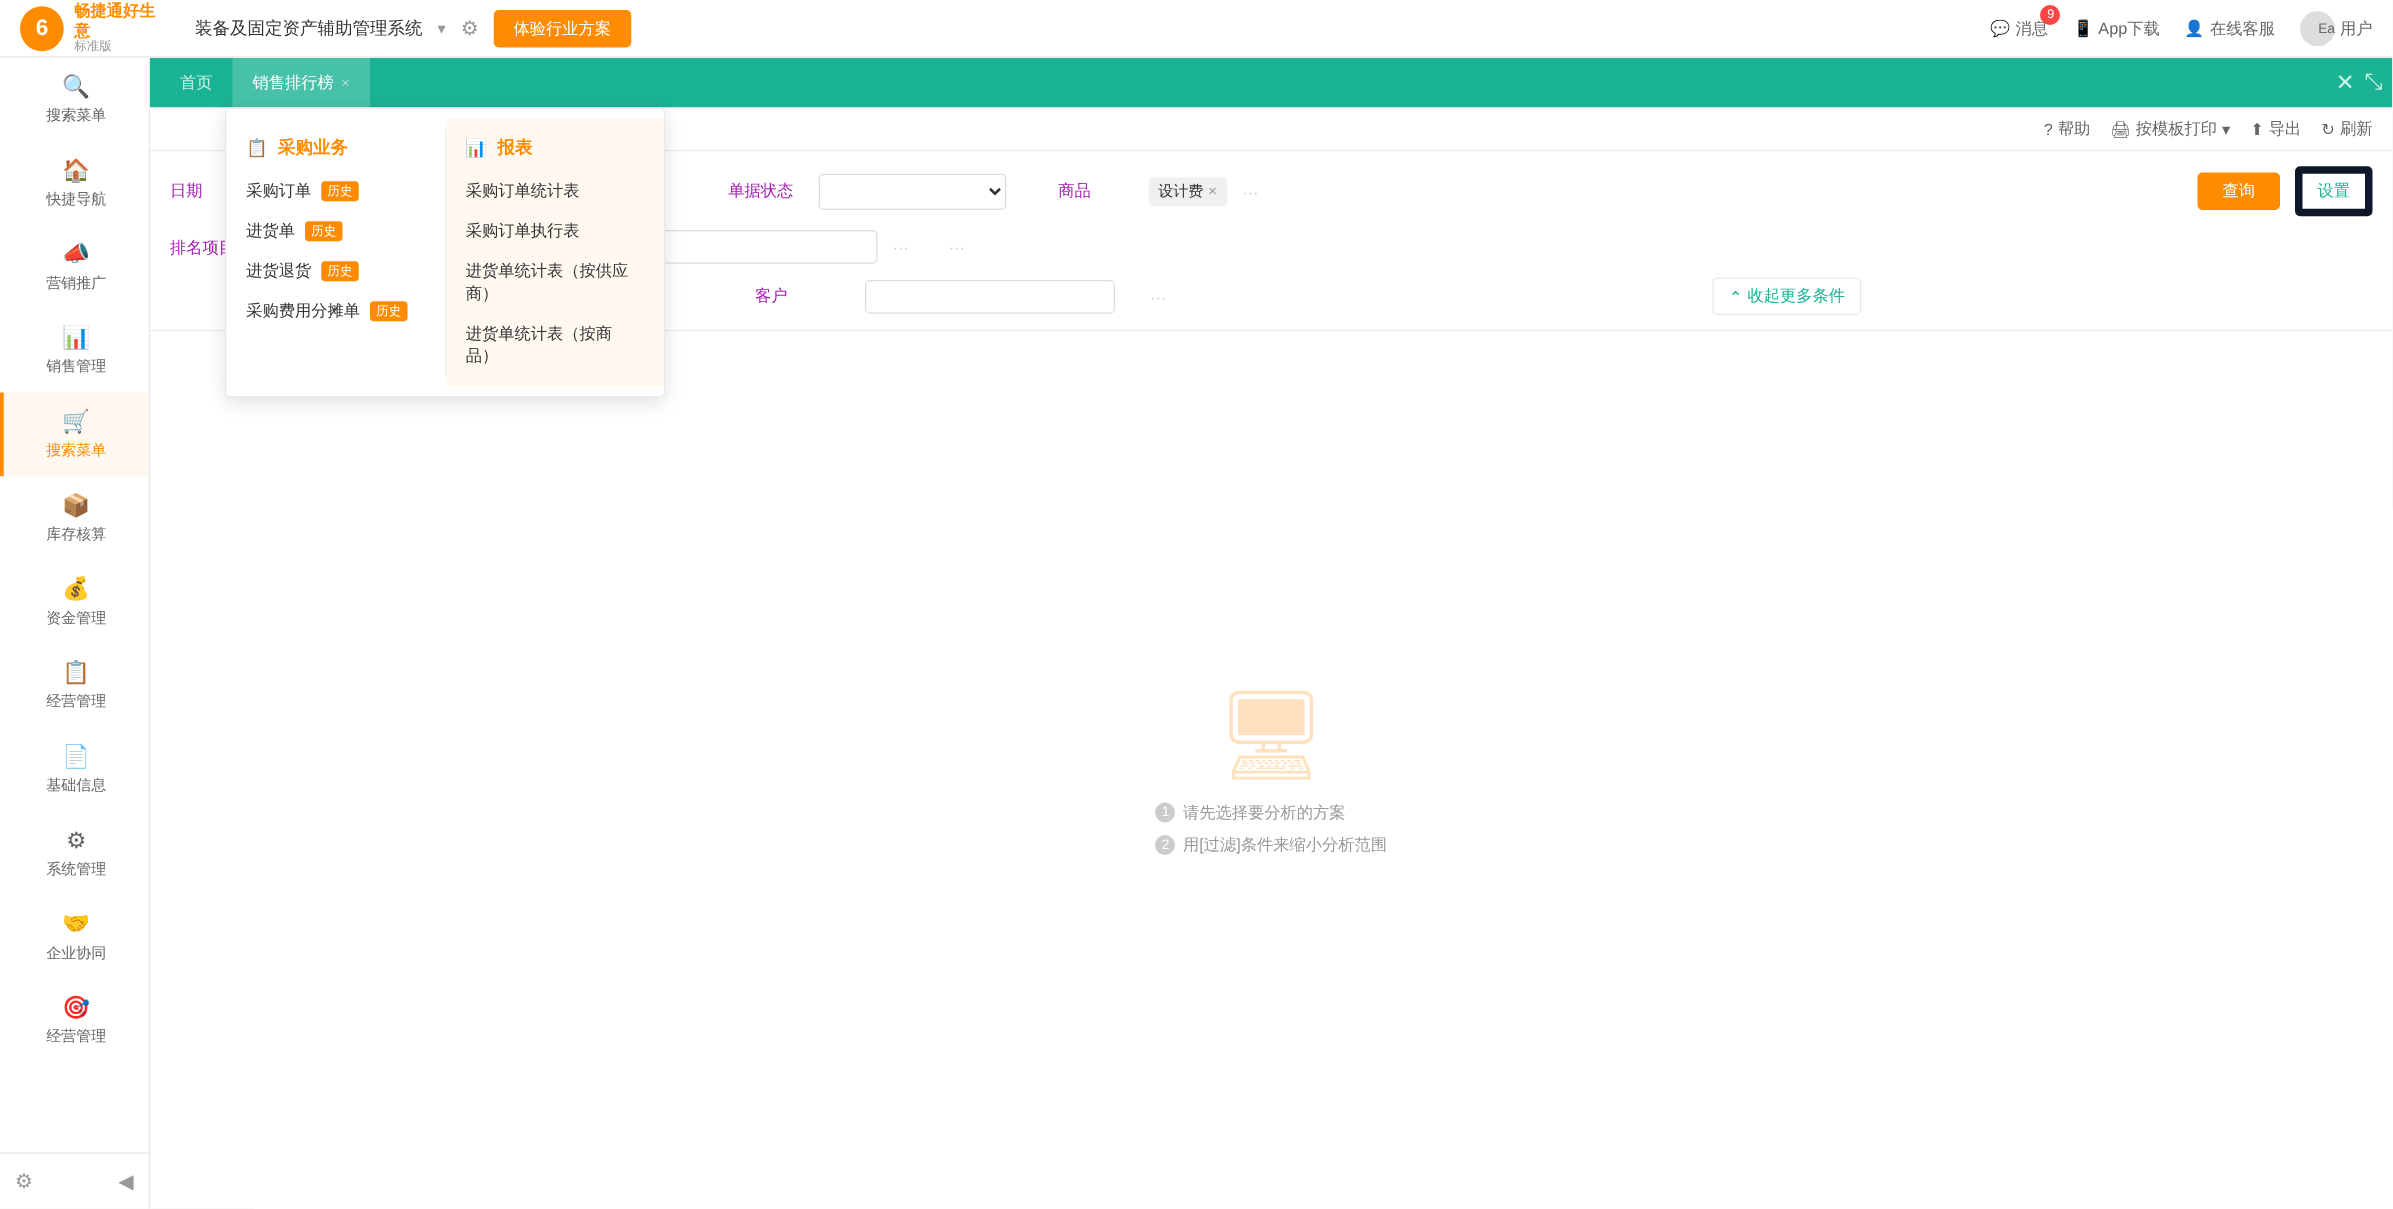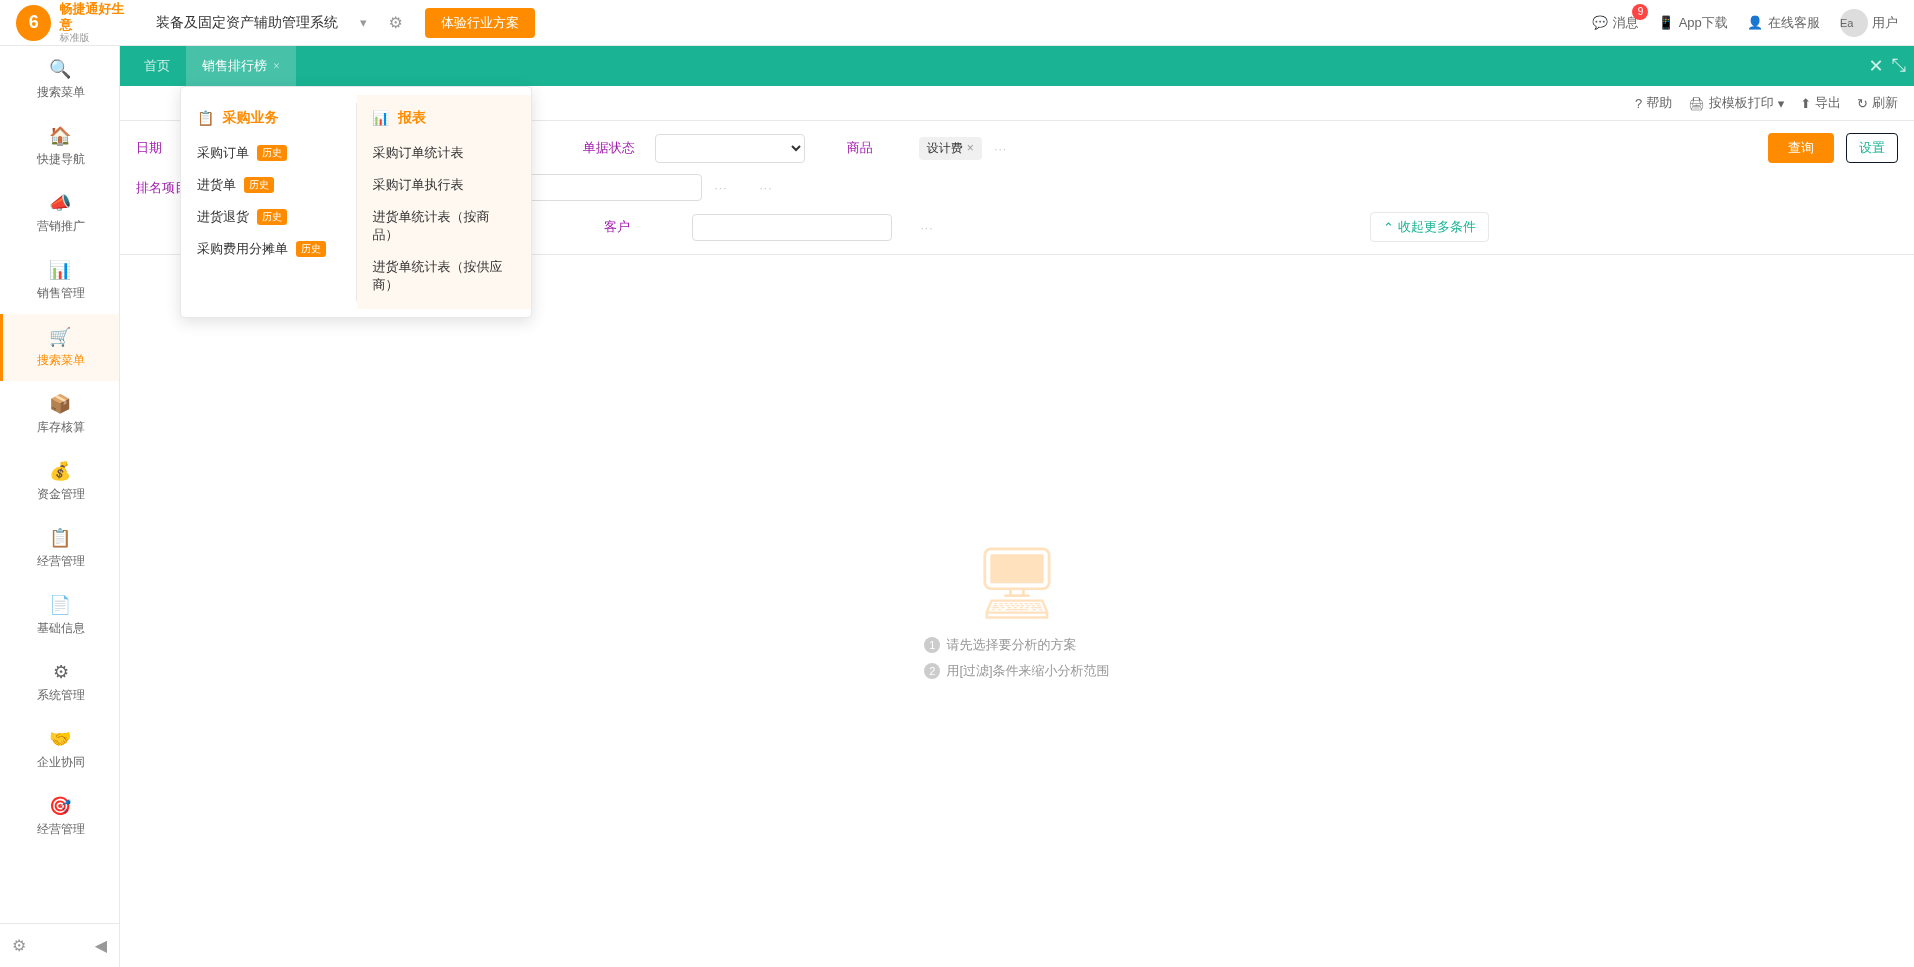--- a/index.html
+++ b/index.html
@@ -37,21 +37,21 @@
     .logo-text {
       display: flex;
       flex-direction: column;
       line-height: 1.2;
     }
     .logo-title { font-size: 13px; color: #ff8c00; font-weight: bold; }
     .logo-subtitle { font-size: 10px; color: #999; }
     .header-center {
       display: flex;
       align-items: center;
-      gap: 22px;
+      gap: 12px;
       flex: 1;
       padding: 0 20px;
     }
     .system-name {
       font-size: 14px;
       color: #333;
     }
     .dropdown-arrow {
       color: #999;
       cursor: pointer;
@@ -97,21 +97,21 @@
       top: -8px;
       left: -6px;
     }
     .avatar-circle {
       width: 28px;
       height: 28px;
       background: #ddd;
       border-radius: 50%;
       display: flex;
       align-items: center;
-      justify-content: flex-start;
+      justify-content: flex-end;
       color: #999;
     }
 
     
     .main-layout {
       display: flex;
       flex: 1;
       overflow: hidden;
     }
 
@@ -261,21 +261,21 @@
       background: #ff8c00;
       color: #fff;
       border: none;
       border-radius: 4px;
       padding: 6px 20px;
       cursor: pointer;
       font-size: 13px;
     }
     .settings-link {
       color: #1ab394;
-      border: 1px solid #0f172a;
+      border: 6px solid #0f172a;
       border-radius: 4px;
       padding: 5px 12px;
       cursor: pointer;
       font-size: 13px;
       background: #fff;
     }
     .toolbar-row {
       display: flex;
       align-items: center;
       justify-content: flex-end;
@@ -617,21 +617,21 @@
           <span>📊</span>
           <span>报表</span>
         </div>
         <div class="dropdown-item">
           <span>采购订单统计表</span>
         </div>
         <div class="dropdown-item">
           <span>采购订单执行表</span>
         </div>
         <div class="dropdown-item">
+          <span>进货单统计表（按供应商）</span>
+        </div>
+        <div class="dropdown-item">
           <span>进货单统计表（按商品）</span>
-        </div>
-        <div class="dropdown-item">
-          <span>进货单统计表（按供应商）</span>
         </div>
       </div>
     </div>
   </div>
 </div>
 
 </body></html>

